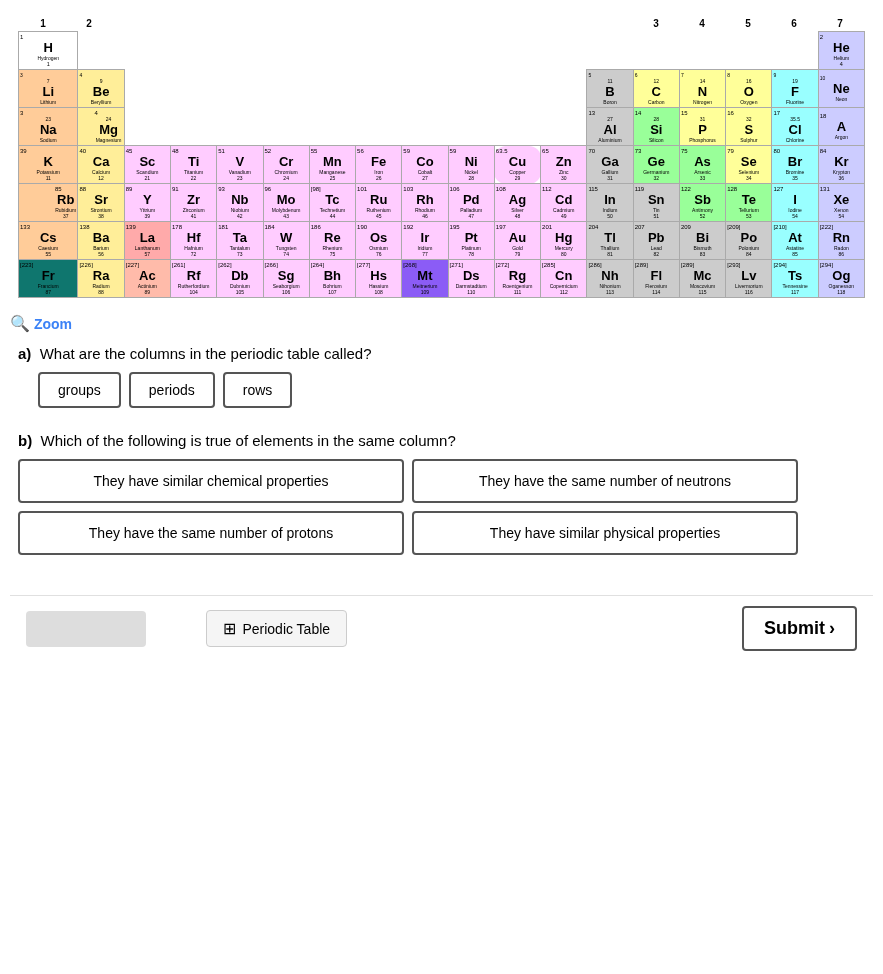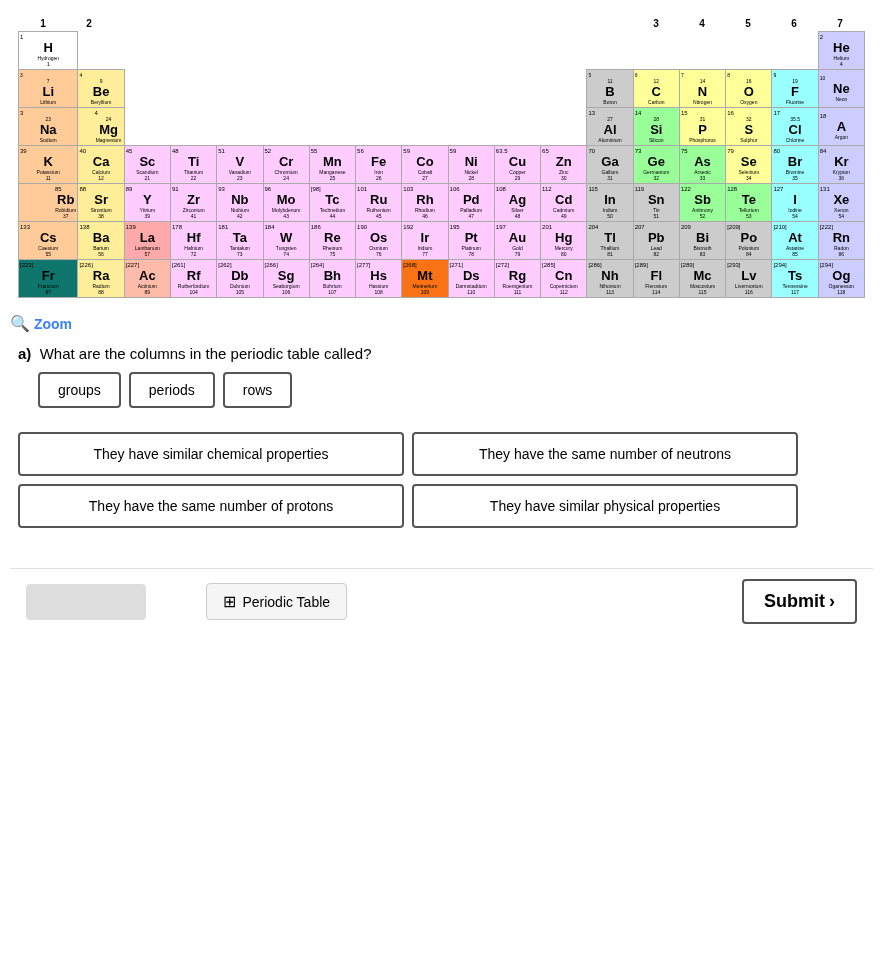--- a/index.html
+++ b/index.html
@@ -357,21 +357,21 @@
             <span class="sym">Co</span>
             <span class="ename">Cobalt</span>
             <span class="amass" style="font-size:5px;">27</span>
           </td>
           <td style="background:#ffccff;">
             <span class="anum">59</span>
             <span class="sym">Ni</span>
             <span class="ename">Nickel</span>
             <span class="amass" style="font-size:5px;">28</span>
           </td>
-          <td style="background:#ffccff;">
+          <td style="background:#ffccff;border-radius:12px;">
             <span class="anum">63.5</span>
             <span class="sym">Cu</span>
             <span class="ename">Copper</span>
             <span class="amass" style="font-size:5px;">29</span>
           </td>
           <td style="background:#ffccff;">
             <span class="anum">65</span>
             <span class="sym">Zn</span>
             <span class="ename">Zinc</span>
             <span class="amass" style="font-size:5px;">30</span>
@@ -678,21 +678,21 @@
             <span class="sym">Bh</span>
             <span class="ename">Bohrium</span>
             <span class="amass" style="font-size:5px;">107</span>
           </td>
           <td style="background:#ffccff;">
             <span class="anum">[277]</span>
             <span class="sym">Hs</span>
             <span class="ename">Hassium</span>
             <span class="amass" style="font-size:5px;">108</span>
           </td>
-          <td style="background:#f97316;">
+          <td style="background:#8b5cf6;">
             <span class="anum">[268]</span>
             <span class="sym">Mt</span>
             <span class="ename">Meitnerium</span>
             <span class="amass" style="font-size:5px;">109</span>
           </td>
           <td style="background:#ffccff;">
             <span class="anum">[271]</span>
             <span class="sym">Ds</span>
             <span class="ename">Darmstadtium</span>
             <span class="amass" style="font-size:5px;">110</span>
@@ -762,20 +762,24 @@
     &nbsp;<span>What are the columns in the periodic table called?</span>
   </div>
   <div class="answers-row">
     <button class="answer-btn">groups</button>
     <button class="answer-btn">periods</button>
     <button class="answer-btn">rows</button>
   </div>
 </div>
 
 <div class="question-section">
+  <div class="question-text">
+    <strong>b)</strong>
+    &nbsp;<span>Which of the following is true of elements in the same column?</span>
+  </div>
   <div class="answers-grid">
     <div class="answer-box">They have similar chemical properties</div>
     <div class="answer-box">They have the same number of neutrons</div>
     <div class="answer-box">They have the same number of protons</div>
     <div class="answer-box">They have similar physical properties</div>
   </div>
 </div>
 
 <div class="bottom-bar">
   <div style="display:flex; align-items:center; gap:60px;">

